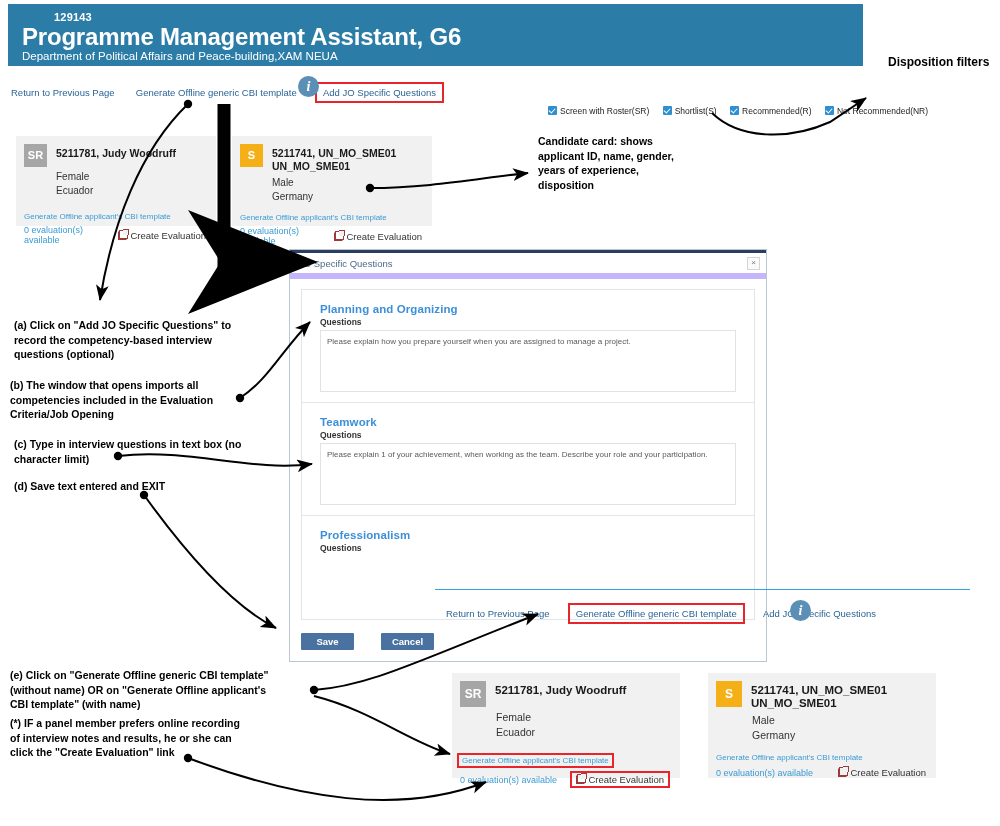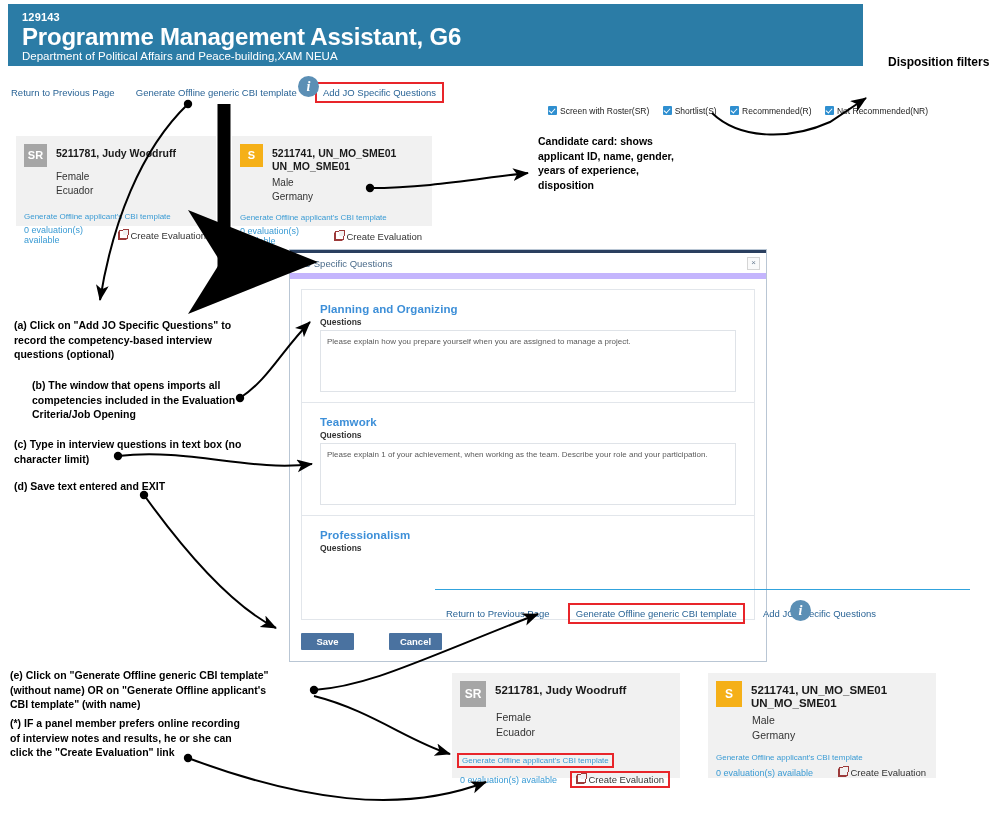--- a/index.html
+++ b/index.html
@@ -32,20 +32,21 @@
     background: #2b7ca6;
     color: #ffffff;
     box-sizing: border-box;
     padding: 7px 0 0 14px;
   }
   .job-id {
     font-size: 11px;
     font-weight: bold;
     line-height: 13px;
     letter-spacing: .2px;
+    margin-left: 32px;
   }
   .job-title {
     font-size: 24px;
     font-weight: bold;
     line-height: 25px;
     letter-spacing: -.2px;
   }
   .job-dept {
     font-size: 11.5px;
     line-height: 15px;
@@ -303,21 +304,21 @@
     font-size: 8px;
     color: #5a5a5a;
     padding: 5px 6px;
     resize: none;
     outline: none;
     line-height: 12px;
   }
   .modal-actions {
     padding: 7px 11px 11px 11px;
     display: flex;
-    gap: 35px;
+    gap: 27px;
   }
   .btn {
     width: 53px;
     height: 17px;
     background: #4a72a0;
     color: #ffffff;
     border: none;
     font-family: "Liberation Sans", sans-serif;
     font-size: 9.5px;
     font-weight: bold;
@@ -502,21 +503,21 @@
   </div>
 
   <div class="anno" style="left:888px; top:55px; font-size:12px;">Disposition filters</div>
   <div class="anno" style="left:538px; top:134px;">Candidate card: shows
 applicant ID, name, gender,
 years of experience,
 disposition</div>
   <div class="anno" style="left:14px; top:318px; width:262px;">(a) Click on "Add JO Specific Questions" to
 record the competency-based interview
 questions (optional)</div>
-  <div class="anno" style="left:32px; top:378px; width:262px;">(b) The window that opens imports all
+  <div class="anno" style="left:10px; top:378px; width:262px;">(b) The window that opens imports all
 competencies included in the Evaluation
 Criteria/Job Opening</div>
   <div class="anno" style="left:14px; top:437px; width:268px;">(c) Type in interview questions in text box (no
 character limit)</div>
   <div class="anno" style="left:14px; top:479px;">(d) Save text entered and EXIT</div>
   <div class="anno" style="left:10px; top:668px; width:310px;">(e) Click on "Generate Offline generic CBI template"
 (without name) OR on "Generate Offline applicant's
 CBI template" (with name)</div>
   <div class="anno" style="left:10px; top:716px; width:300px;">(*) IF a panel member prefers online recording
 of interview notes and results, he or she can

